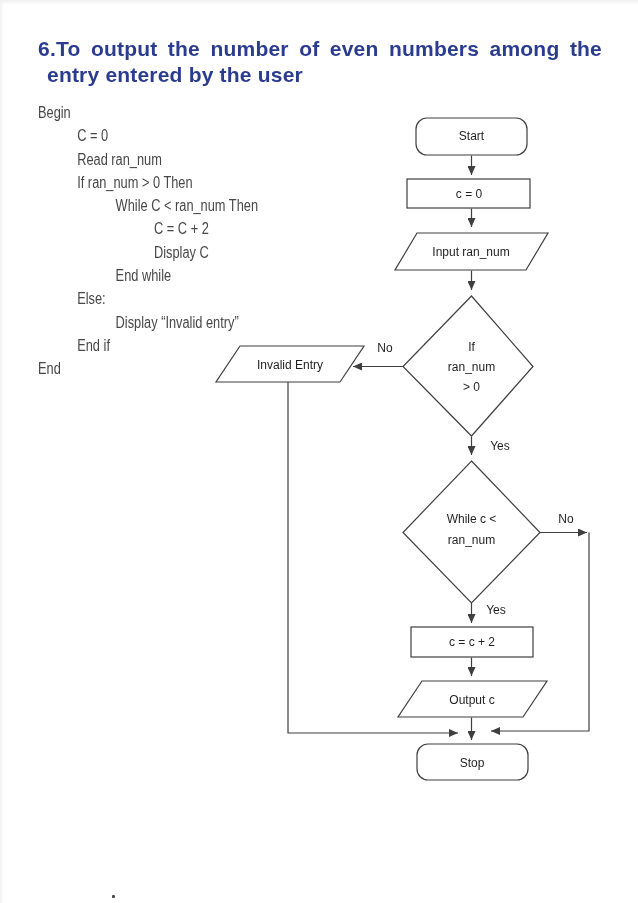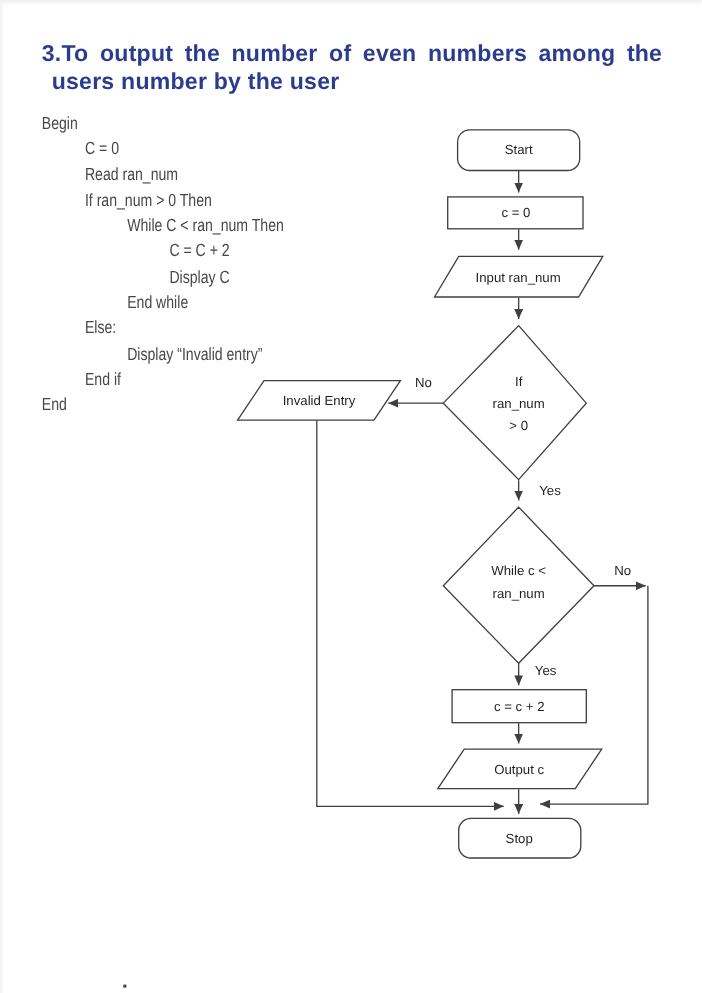--- a/index.html
+++ b/index.html
@@ -41,22 +41,22 @@
   .footer-dot{position:absolute;left:112px;top:895px;width:3px;height:3px;
     background:#4a4a4a;border-radius:1px;}
 </style>
 </head>
 <body>
 
 <div class="edge-top"></div>
 <div class="edge-left"></div>
 
 <div class="title">
-  <div class="t1">3.To output the number of even numbers among the</div>
-  <div class="t2">users number by the user</div>
+  <div class="t1">6.To output the number of even numbers among the</div>
+  <div class="t2">entry entered by the user</div>
 </div>
 
 <div class="pseudo">
   <div class="pline ind0">Begin</div>
   <div class="pline ind1">C = 0</div>
   <div class="pline ind1">Read ran_num</div>
   <div class="pline ind1">If ran_num &gt; 0 Then</div>
   <div class="pline ind2">While C &lt; ran_num Then</div>
   <div class="pline ind3">C = C + 2</div>
   <div class="pline ind3">Display C</div>

